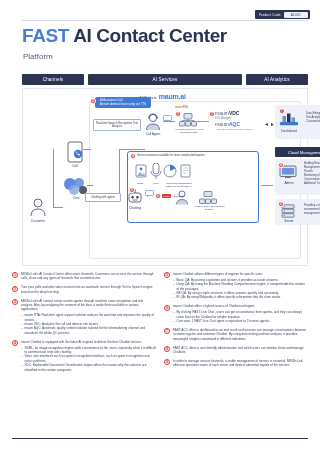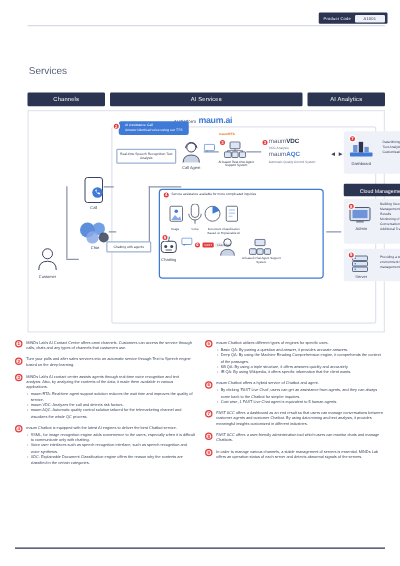--- a/index.html
+++ b/index.html
@@ -124,21 +124,25 @@
 
 <div class="page">
 
   <div class="prodcode">
     <span class="pc-label">Product Code</span>
     <span class="pc-val">A1001</span>
   </div>
 
   <div class="hdr-rule"></div>
 
-  <div class="subtitle">Services</div>
+  <div class="title">
+    <span class="fast">FAST</span>
+    <span class="rest">AI Contact Center</span>
+  </div>
+  <div class="subtitle">Platform</div>
 
   <div class="tabs">
     <div class="tab tab-0">Channels</div>
     <div class="tab tab-1">AI Services</div>
     <div class="tab tab-2">AI Analytics</div>
   </div>
 
   <div class="diagram">
     <div class="dg-inner">
 

